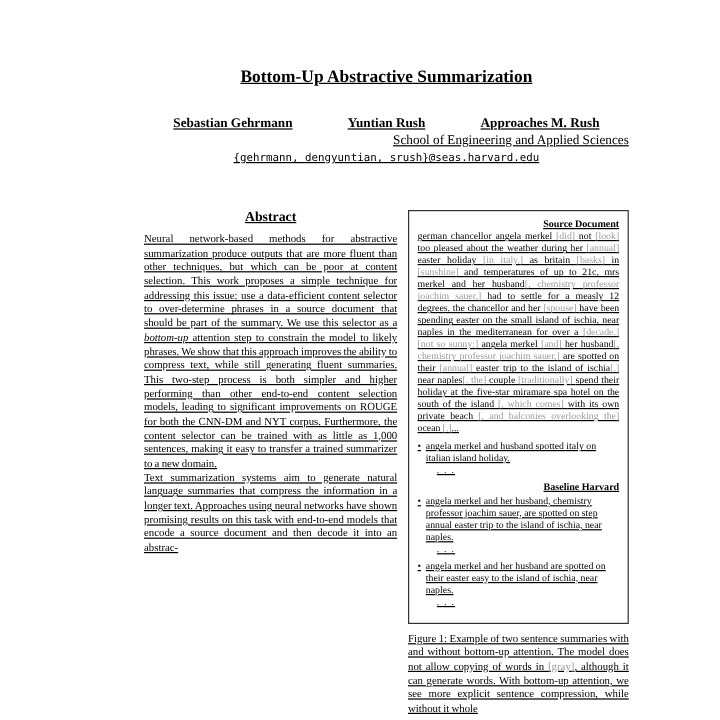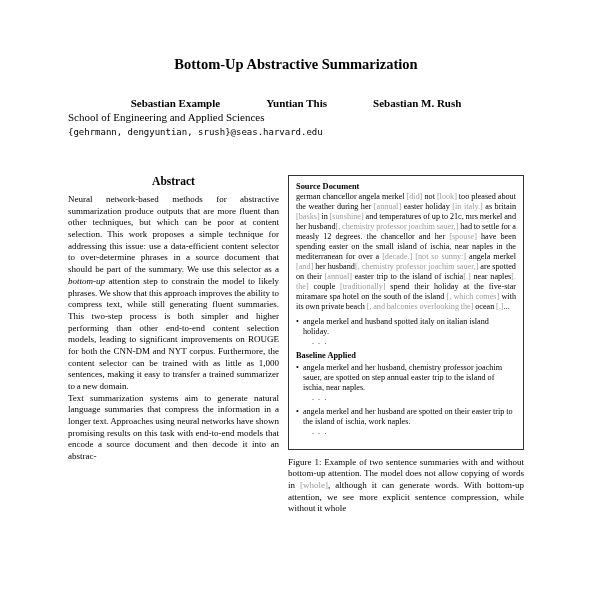--- a/index.html
+++ b/index.html
@@ -1,61 +1,61 @@
 <!DOCTYPE html>
 <html style="--gray-text: #9a9a9a;"><head>
 <meta charset="utf-8">
 <style>
   * { margin:0; padding:0; box-sizing:border-box; }
   html, body { width:600px; height:600px; background:#ffffff; overflow:hidden; }
   body { font-family:"Liberation Serif", serif; color:#000; }
-  .page { width:600px; height:528px; padding:56px 76px 0 68px; }
+  .page { width:600px; height:528px; padding:56px 76px 0 120px;text-decoration:underline; }
 
   .title { font-size:14.5px; font-weight:bold; text-align:center; }
 
   .authors { display:flex; justify-content:center; gap:46px; margin-top:24px;
              font-weight:bold; font-size:11px; }
-  .affil { text-align:left; font-size:11px; margin-top:2px; }
-  .email { text-align:left; font-family:"DejaVu Sans Mono", monospace;
+  .affil { text-align:right; font-size:11px; margin-top:2px; }
+  .email { text-align:center; font-family:"DejaVu Sans Mono", monospace;
            font-size:9px; margin-top:4px; }
 
   .cols { display:flex; gap:9px; margin-top:38px; }
   .col-left { width:211px; flex:none; }
   .col-right { flex:1; }
 
   .abstract-heading { text-align:center; font-weight:bold; font-size:11.5px; margin-bottom:7px; }
   .body-text { font-size:9px; line-height:1.3; text-align:justify; word-spacing:-0.4px; }
   .section-heading { font-size:11.5px; font-weight:bold; margin:13px 0 7px; }
   .section-heading .num { margin-right:13px; }
 
   .figure-box { border:1px solid #333; padding:6px 7px 8px 7px;
                 font-size:8.2px; line-height:1.22; }
-  .box-heading { font-weight:bold; font-size:8.4px; }
+  .box-heading { font-weight:bold; font-size:8.4px;text-align:right; }
   .source-text { text-align:justify; word-spacing:-0.3px; margin-bottom:5px; }
   .fig-section { margin-bottom:4px; }
   .bullet { display:flex; gap:4px; margin-top:1px; }
   .bullet .dot { flex:none; }
   .ellipsis { margin-left:16px; letter-spacing:1px; }
 
   .caption { font-size:9px; line-height:1.3; text-align:justify; margin-top:7px; word-spacing:-0.4px; }
 
   .gray { color:var(--gray-text, #999); }
   .it { font-style:italic; }
 </style>
 </head>
 <body>
 
 <div class="page">
 
   <h1 class="title">Bottom-Up Abstractive Summarization</h1>
 
   <div class="authors">
-    <span>Sebastian Example</span>
-    <span>Yuntian This</span>
-    <span>Sebastian M. Rush</span>
+    <span>Sebastian Gehrmann</span>
+    <span>Yuntian Rush</span>
+    <span>Approaches M. Rush</span>
   </div>
   <div class="affil">School of Engineering and Applied Sciences</div>
   <div class="email">{gehrmann, dengyuntian, srush}@seas.harvard.edu</div>
 
   <div class="cols">
 
     <div class="col-left">
       <div class="abstract-heading">Abstract</div>
       <p class="body-text"><span>Neural network-based methods for abstractive summarization produce outputs that are more fluent than other techniques, but which can be poor at content selection. This work proposes a simple technique for addressing this issue: use a data-efficient content selector to over-determine phrases in a source document that should be part of the summary. We use this selector as a </span><span class="it">bottom-up</span><span> attention step to constrain the model to likely phrases. We show that this approach improves the ability to compress text, while still generating fluent summaries. This two-step process is both simpler and higher performing than other end-to-end content selection models, leading to significant improvements on ROUGE for both the CNN-DM and NYT corpus. Furthermore, the content selector can be trained with as little as 1,000 sentences, making it easy to transfer a trained summarizer to a new domain.</span></p>
 
@@ -70,35 +70,35 @@
 
         <div class="fig-section">
           <div class="bullet">
             <span class="dot">•</span>
             <span>angela merkel and husband spotted italy on italian island holiday.</span>
           </div>
           <div class="ellipsis">. . .</div>
         </div>
 
         <div class="fig-section">
-          <div class="box-heading">Baseline Applied</div>
+          <div class="box-heading">Baseline Harvard</div>
           <div class="bullet">
             <span class="dot">•</span>
             <span>angela merkel and her husband, chemistry professor joachim sauer, are spotted on step annual easter trip to the island of ischia, near naples.</span>
           </div>
           <div class="ellipsis">. . .</div>
         </div>
 
         <div class="fig-section">
           <div class="bullet">
             <span class="dot">•</span>
-            <span>angela merkel and her husband are spotted on their easter trip to the island of ischia, work naples.</span>
+            <span>angela merkel and her husband are spotted on their easter easy to the island of ischia, near naples.</span>
           </div>
           <div class="ellipsis">. . .</div>
         </div>
 
       </div>
 
-      <p class="caption"><span>Figure 1: Example of two sentence summaries with and without bottom-up attention. The model does not allow copying of words in </span><span class="gray">[whole]</span><span>, although it can generate words. With bottom-up attention, we see more explicit sentence compression, while without it whole</span></p>
+      <p class="caption"><span>Figure 1: Example of two sentence summaries with and without bottom-up attention. The model does not allow copying of words in </span><span class="gray">[gray]</span><span>, although it can generate words. With bottom-up attention, we see more explicit sentence compression, while without it whole</span></p>
     </div>
 
   </div>
 </div>
 
 </body></html>

